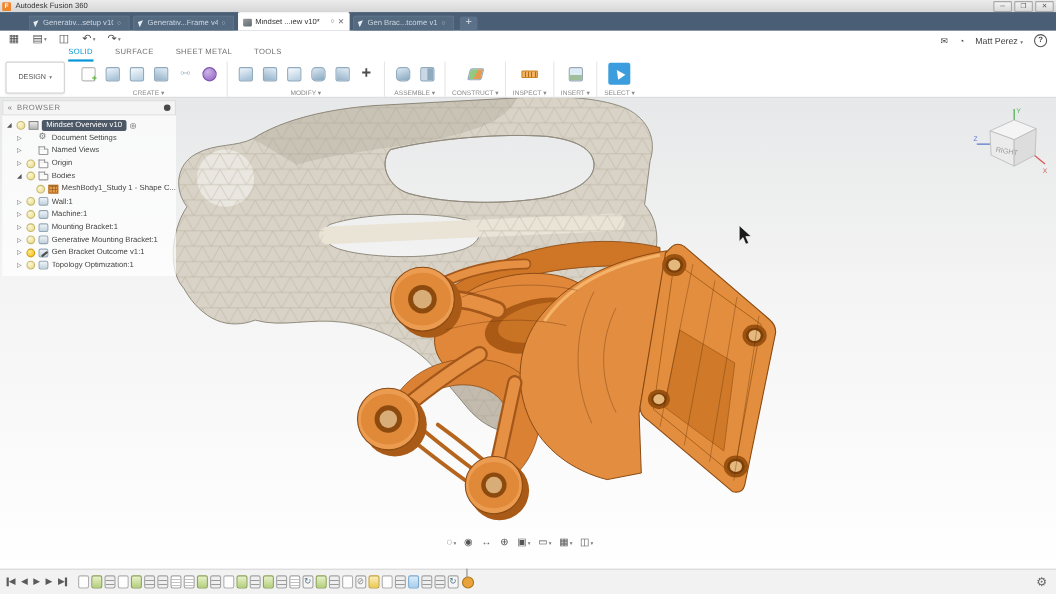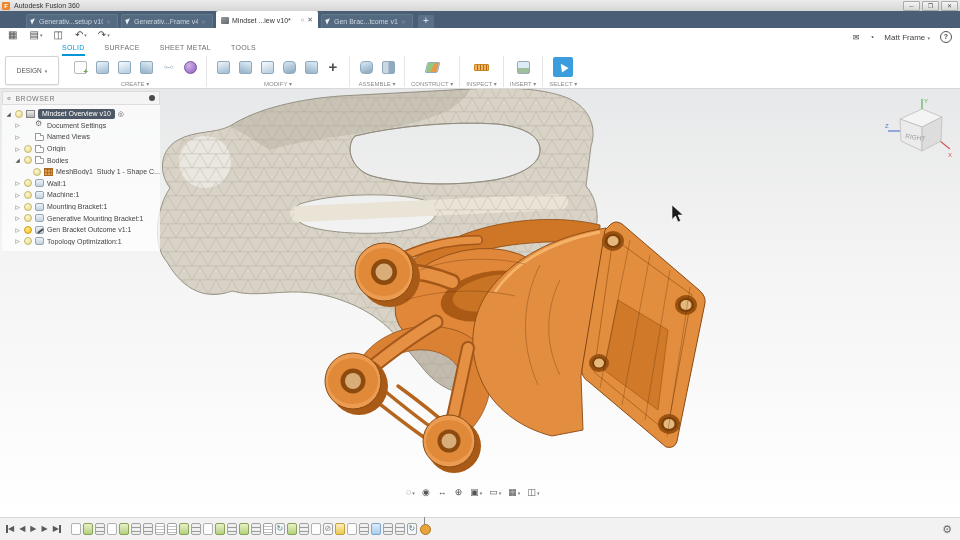--- a/index.html
+++ b/index.html
@@ -236,21 +236,21 @@
         <span class="qbtn">
           <span>↷</span>
           <span class="caret">▾</span>
         </span>
       </div>
 
     <div class="userrow">
       <span>✉</span>
       <span>◔</span>
       <span>
-        <span>Matt Frame</span>
+        <span>Matt Perez</span>
         <span class="caret" style="font-size:5px;color:#777;">▾</span>
       </span>
       <span class="help-circle">?</span>
     </div>
 
     <div class="rtabs">
 
     <span class="rtab active">SOLID</span>
         <span class="rtab">SURFACE</span>
         <span class="rtab">SHEET METAL</span>

